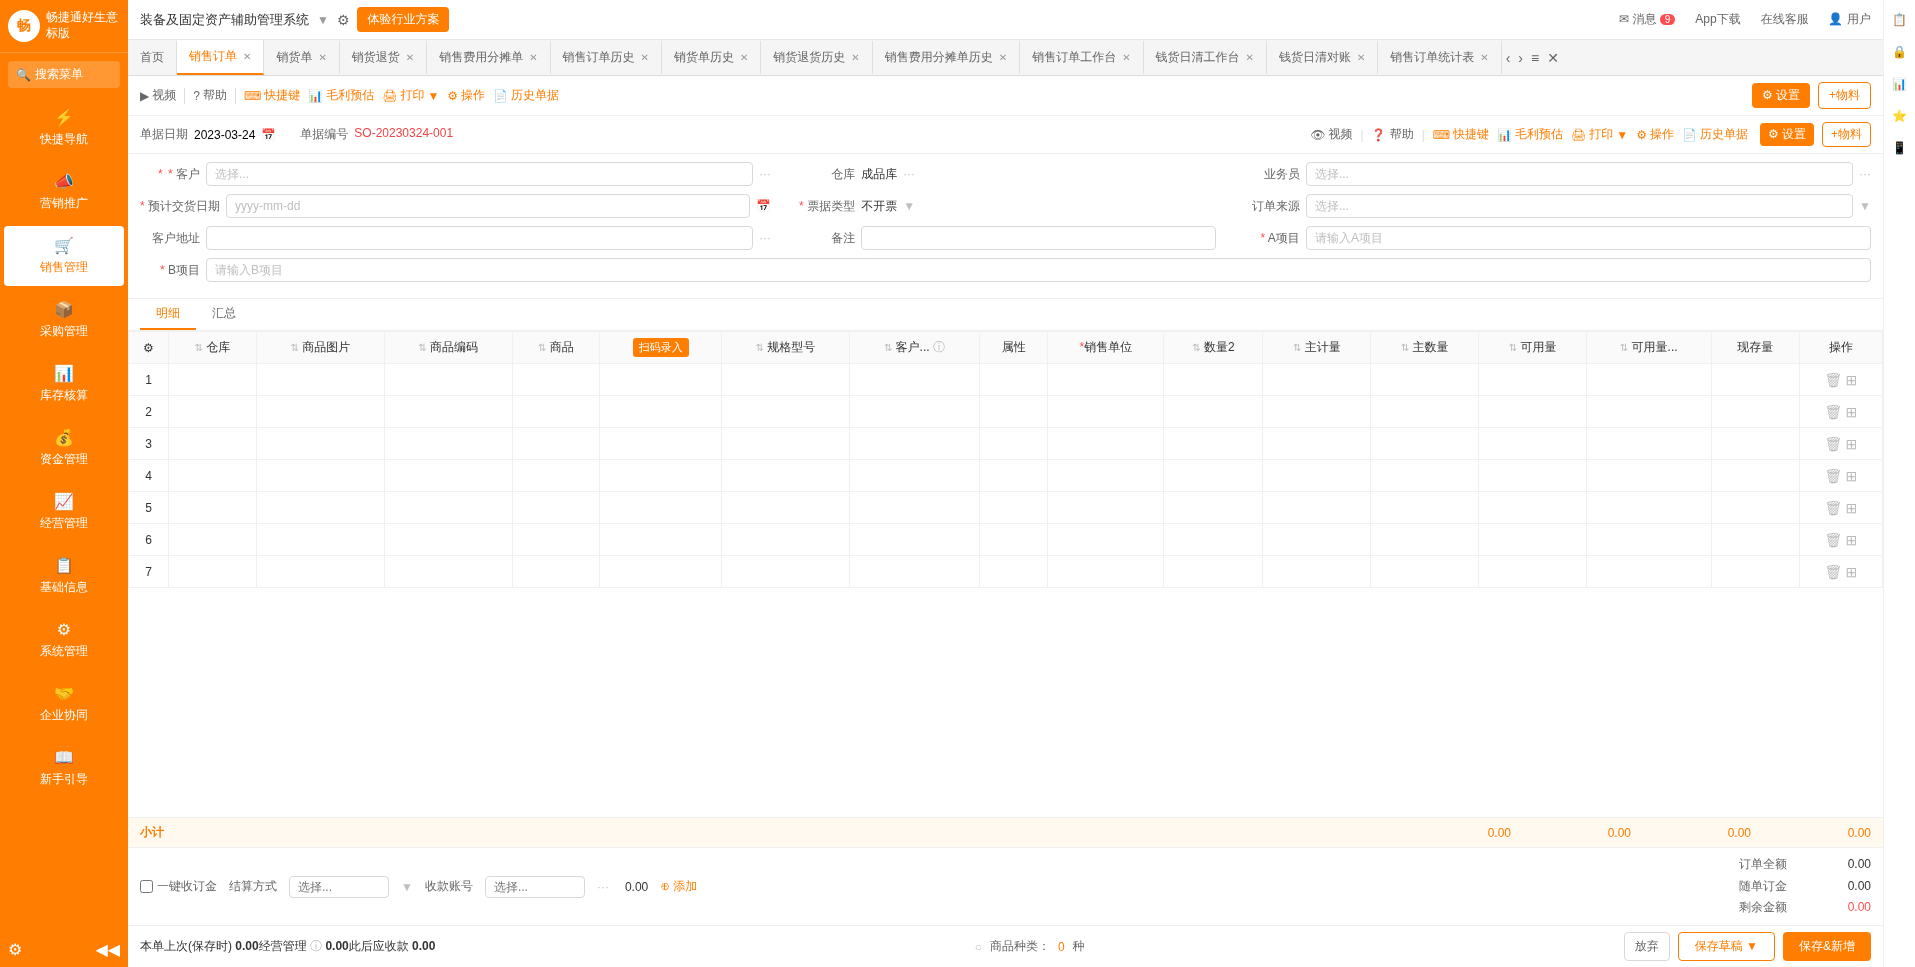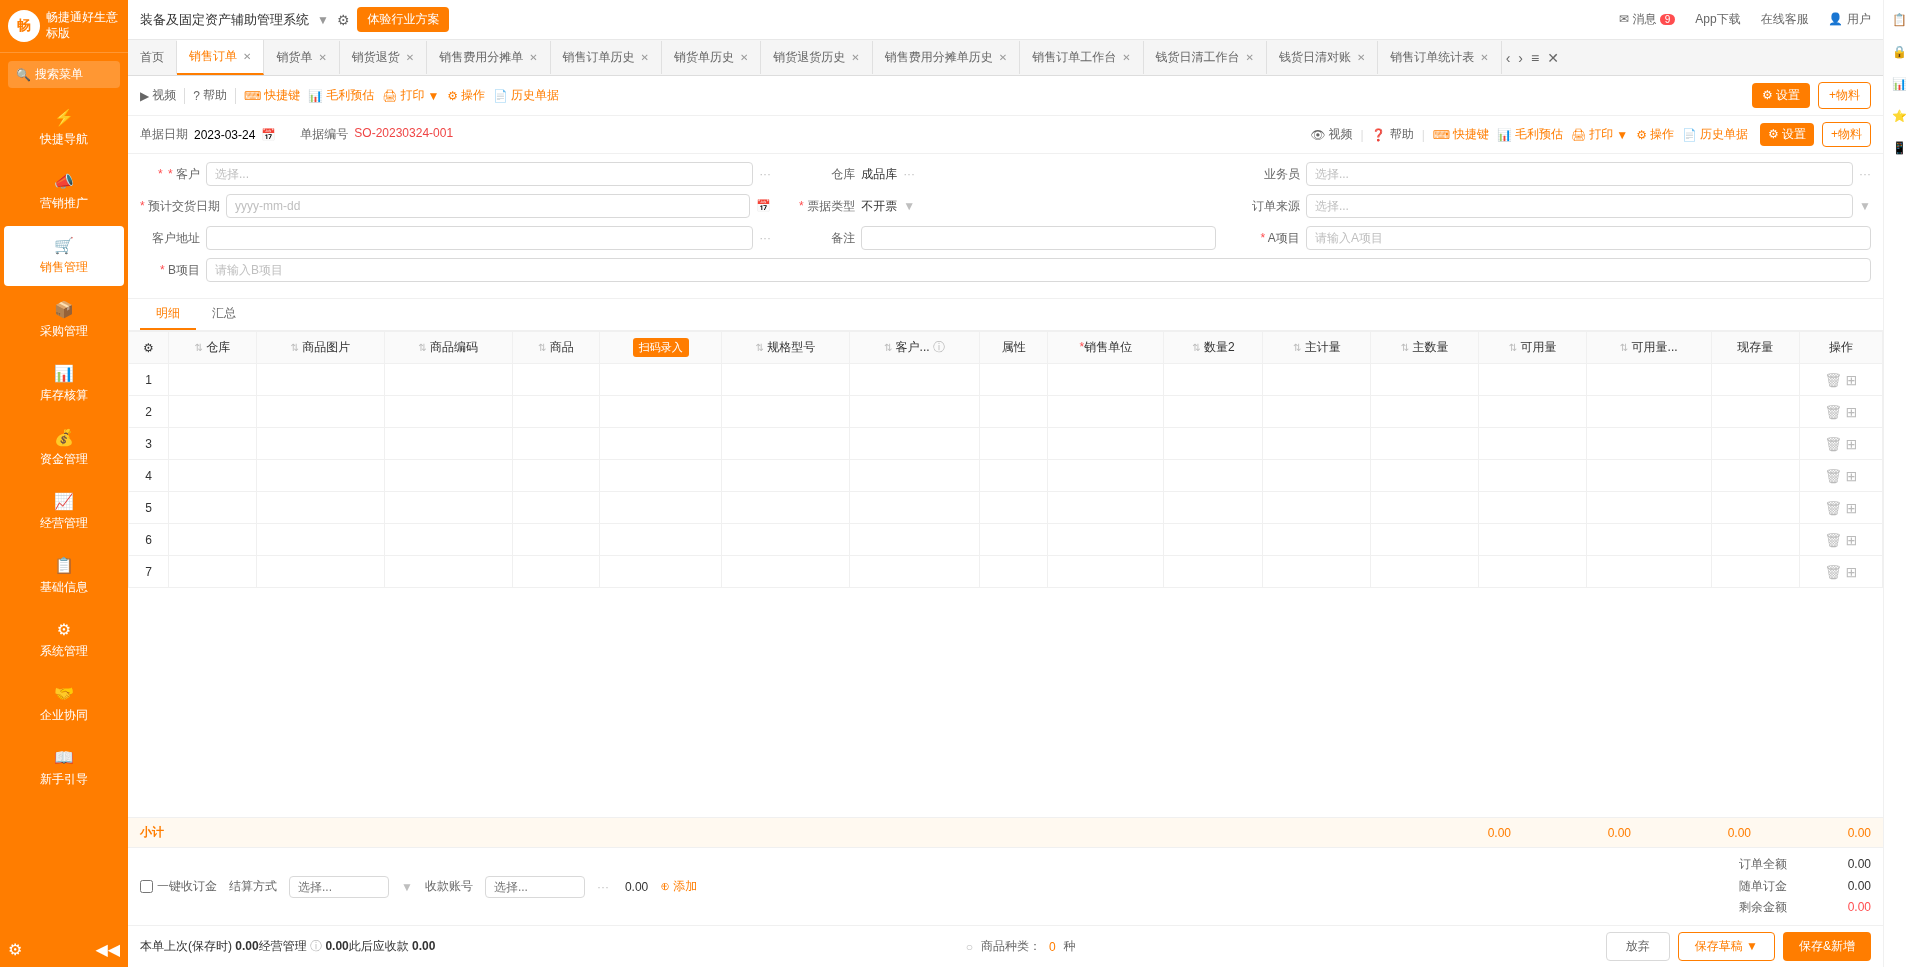--- a/index.html
+++ b/index.html
@@ -84,21 +84,21 @@
     .summary-row { display: flex; justify-content: space-between; gap: 24px; color: #666; line-height: 1.8; }
     .summary-val { color: #333; min-width: 60px; text-align: right; }
     .summary-val.highlight { color: #ff4d4f; }
 
     
     .status-bar { padding: 6px 12px; display: flex; align-items: center; justify-content: space-between; border-top: 1px solid #f0f0f0; background: #fff; }
     .status-items { display: flex; gap: 0; }
     .status-item { color: #666; }
     .status-item span { color: #333; }
     .action-btns { display: flex; gap: 8px; }
-    .btn-discard { border: 1px solid #d9d9d9; background: #fff; color: #666; border-radius: 4px; padding: 5px 19px; cursor: pointer; }
+    .btn-discard { border: 1px solid #d9d9d9; background: #fff; color: #666; border-radius: 4px; padding: 5px 10px; cursor: pointer; }
     .btn-save-draft { border: 1px solid #ff7d00; background: #fff; color: #ff7d00; border-radius: 4px; padding: 5px 16px; cursor: pointer; }
     .btn-save-new { background: #ff7d00; color: #fff; border: none; border-radius: 4px; padding: 5px 16px; cursor: pointer; }
 
     
     .right-panel { width: 32px; background: #fff; border-left: 1px solid #f0f0f0; display: flex; flex-direction: column; align-items: center; padding: 8px 0; gap: 8px; }
     .right-panel-btn { width: 24px; height: 24px; display: flex; align-items: center; justify-content: center; color: #666; cursor: pointer; border-radius: 4px; }
     .product-count { color: #ff7d00; }
 
     .header-row-1 { display: flex; align-items: center; padding: 6px 12px; gap: 24px; border-bottom: 1px solid #f0f0f0; }
     .date-field { display: flex; align-items: center; gap: 6px; }

